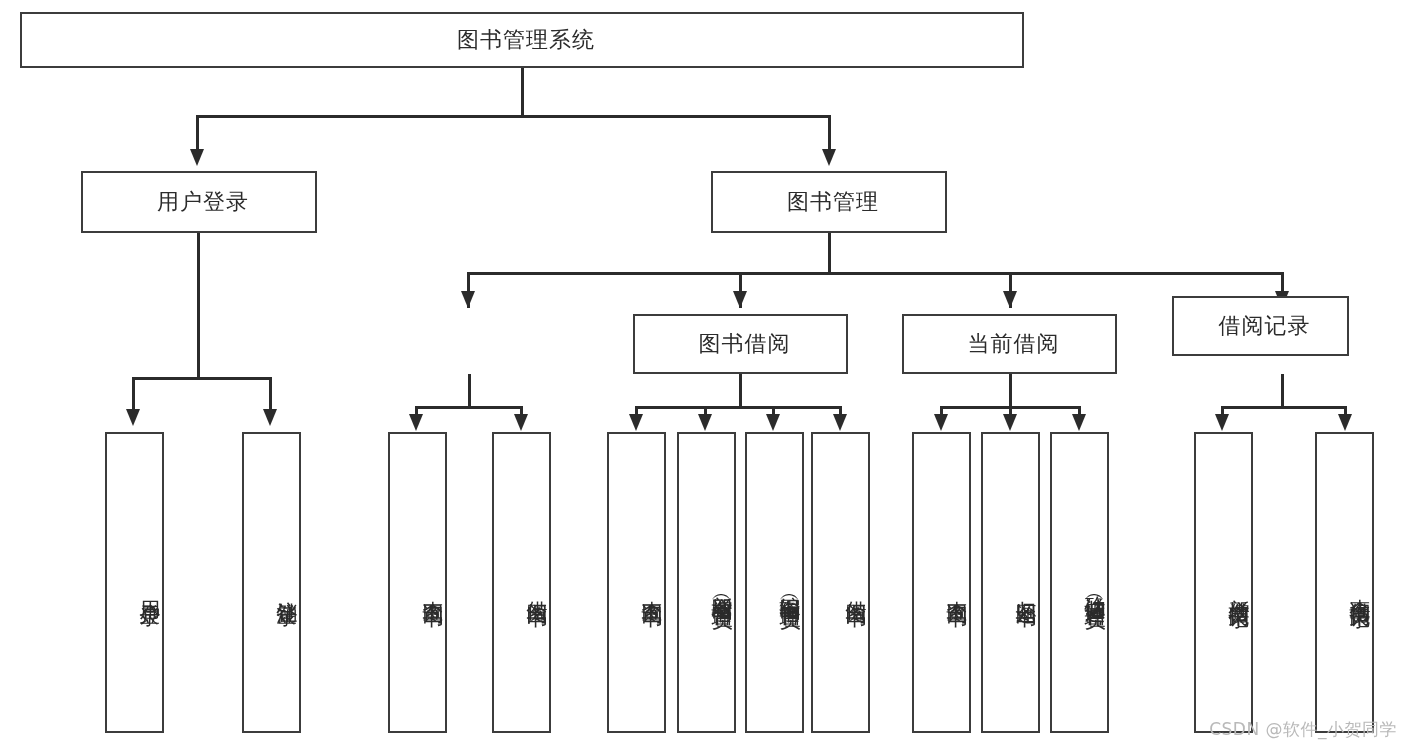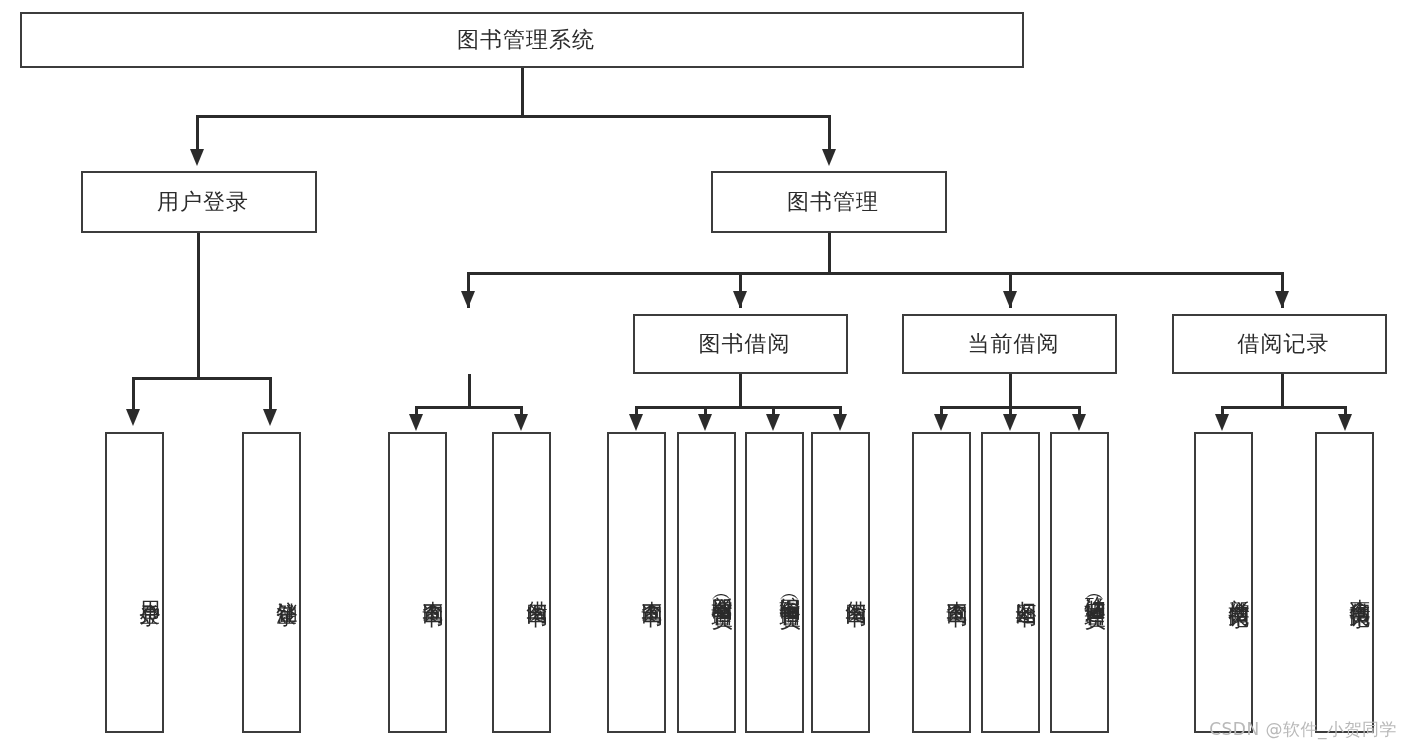--- a/index.html
+++ b/index.html
@@ -115,21 +115,21 @@
   <div class="arrow" style="left:1003px; top:291px;"></div>
   <div class="line line-v" style="left:1281px; top:272px; width:2.5px; height:36px;"></div>
   <div class="arrow" style="left:1275px; top:291px;"></div>
 
   <div class="node node-h" style="left:633px; top:314px; width:215px; height:60px;">
     <span>图书借阅</span>
   </div>
   <div class="node node-h" style="left:902px; top:314px; width:215px; height:60px;">
     <span>当前借阅</span>
   </div>
-  <div class="node node-h" style="left:1172px; top:314px; width:215px; height:60px;font-family:Liberation Serif, serif;">
+  <div class="node node-h" style="left:1172px; top:296px; width:177px; height:60px;font-family:Liberation Serif, serif;">
     <span>借阅记录</span>
   </div>
 
   <div class="line line-v" style="left:468px; top:374px; width:2.5px; height:34px;"></div>
   <div class="line line-h" style="left:416px; top:406px; width:106px; height:2.5px;"></div>
   <div class="line line-v" style="left:415px; top:406px; width:2.5px; height:12px;"></div>
   <div class="arrow" style="left:409px; top:414px;"></div>
   <div class="line line-v" style="left:520px; top:406px; width:2.5px; height:12px;"></div>
   <div class="arrow" style="left:514px; top:414px;"></div>
 

